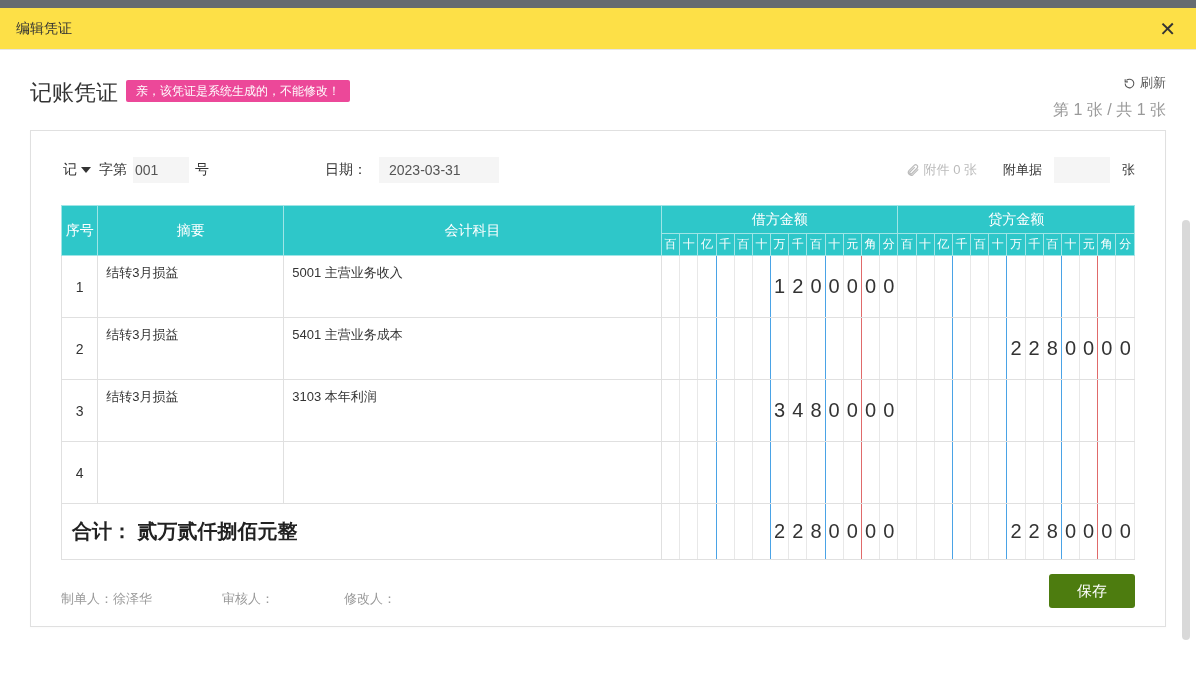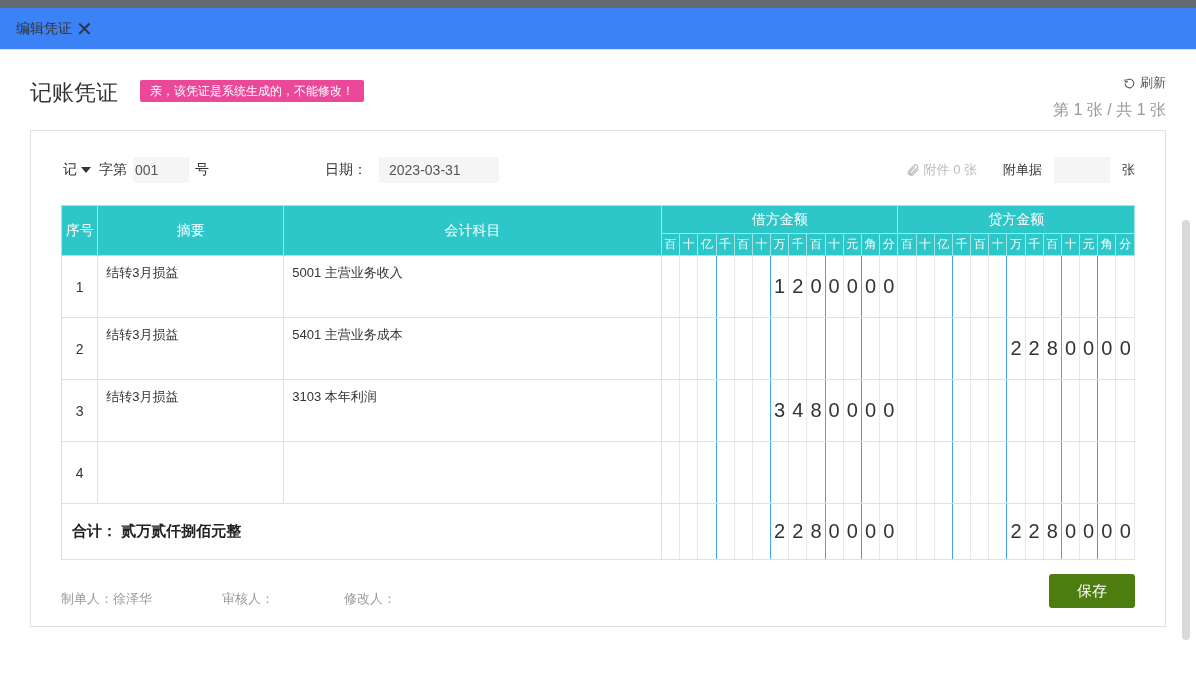--- a/index.html
+++ b/index.html
@@ -4,35 +4,35 @@
 <style>
   * { box-sizing: border-box; }
   html, body { margin: 0; padding: 0; font-family: "Microsoft YaHei", "PingFang SC", Arial, sans-serif; background: #fff; }
   body { width: 1196px; height: 695px; overflow: hidden; }
 
   .topbar {
     height: 8px; background: #666b70;
   }
 
   .modal-header {
-    height: 42px; background: #3b82f6; border-bottom: 1px solid #e6e6e6;
-    display: flex; align-items: center; justify-content: flex-start;
+    height: 42px; background: #fde047; border-bottom: 1px solid #e6e6e6;
+    display: flex; align-items: center; justify-content: space-between;
     padding: 0 16px;
     font-size: 14px; color: #333;
   }
   .modal-header .close { font-size: 20px; color: #333; cursor: pointer; padding: 4px; }
 
   .content-area {
     position: relative;
     padding: 22px 30px 20px 30px;
     height: calc(695px - 8px - 42px);
   }
 
   .title-row {
-    display: flex; align-items: flex-end; gap: 22px;
+    display: flex; align-items: flex-end; gap: 8px;
     position: relative;
     height: 36px;
   }
   .voucher-title {
     font-size: 22px; color: #333; font-weight: 400;
   }
   .warn-tag {
     background: #ec4899; color: #fff; font-size: 12px;
     height: 22px; line-height: 22px; padding: 0 10px;
     border-radius: 2px;
@@ -126,21 +126,21 @@
   
   table.voucher-grid td.sep-blue  { border-right: 1px solid #4aa3e6; }
   table.voucher-grid td.sep-red   { border-right: 1px solid #e06a6a; }
 
   .neg { color: #d33; }
 
   table.voucher-grid tr.total td {
     height: 56px; vertical-align: middle;
   }
   table.voucher-grid tr.total td.total-label {
-    padding-left: 10px; font-size: 15px; font-weight: 600; color: #222;
+    padding-left: 10px; font-size: 20px; font-weight: 600; color: #222;
     border-right: 1px solid #e0e0e0;
   }
 
   .footer-row {
     display: flex; align-items: flex-end; margin-top: 14px;
     font-size: 13px; color: #999;
   }
   .footer-row .kv { margin-right: 70px; }
   .footer-row .spacer { flex: 1; }
   .save-btn {

